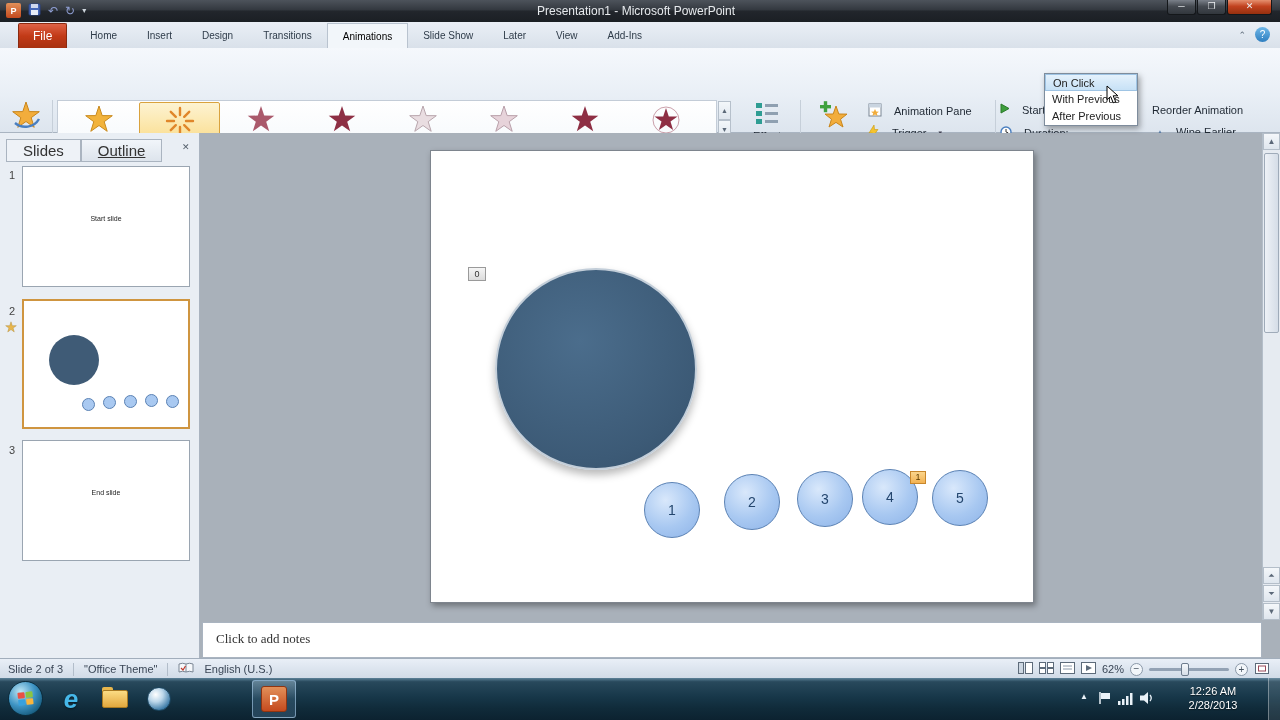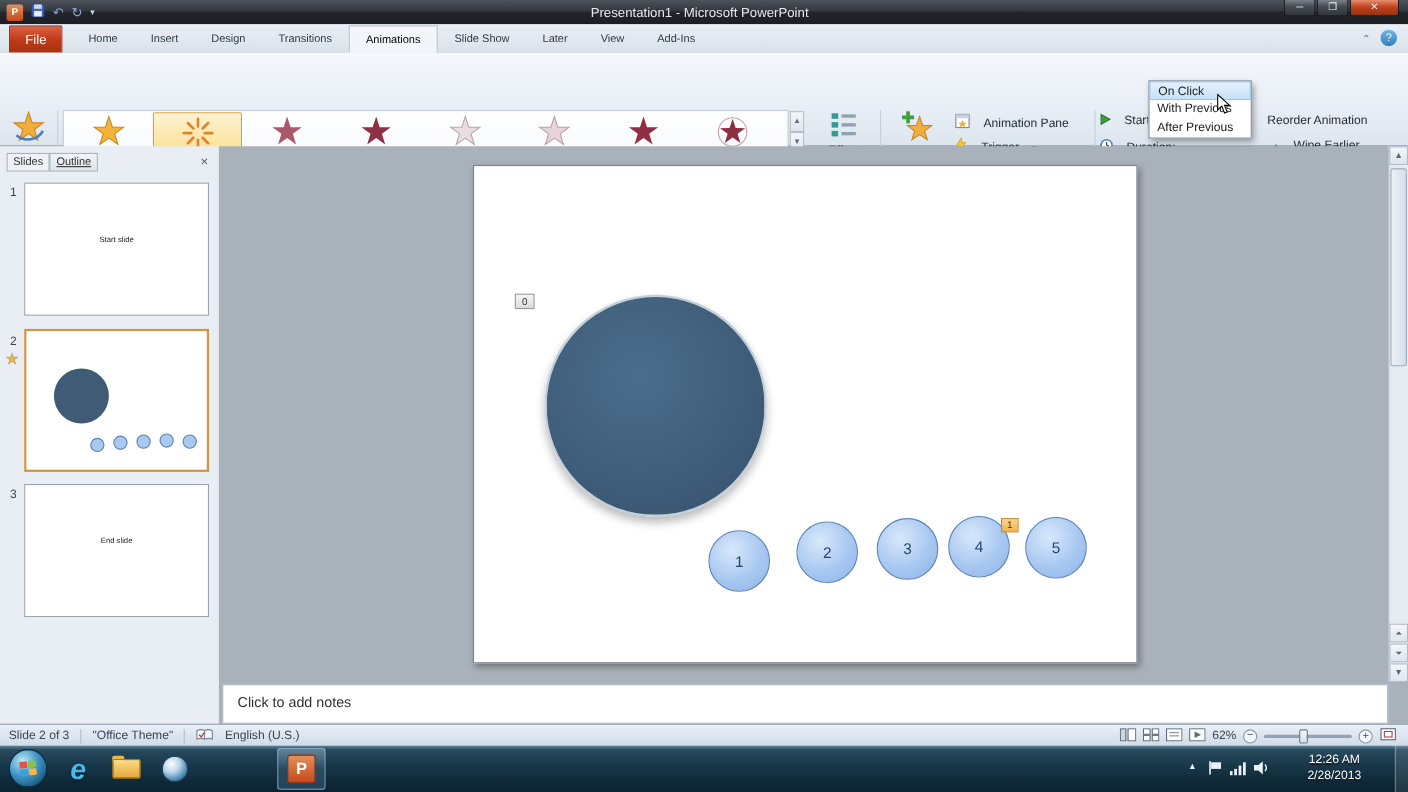--- a/index.html
+++ b/index.html
@@ -12,21 +12,21 @@
   .titlebar { background:linear-gradient(180deg,#4d535b 0%,#33383f 45%,#22262c 50%,#1b1f24 100%); }
   .ttl { color:#e6e9ec; font-size:12px; }
   .qat { display:flex; gap:7px; align-items:center; color:#cfd6dd; font-size:11px; }
   .winbtn { width:29px; height:15px; border:1px solid #14171a; border-top:none; border-radius:0 0 3px 3px;
             background:linear-gradient(#7a8089,#454a51 45%,#32373d); color:#eceff2; font-size:9px;
             text-align:center; line-height:13px; }
   .winbtn.close { width:45px; background:linear-gradient(#e5906f,#c2421f 45%,#96300f); }
 
   
   .tabrow { background:linear-gradient(#eaeff6,#d9e1ea); }
-  .tabs { display:flex; align-items:flex-end; height:26px; padding-left:8px; }
+  .tabs { display:flex; align-items:flex-end; height:26px; padding-left:18px; }
   .filetab { background:linear-gradient(#de6246,#c23a17 50%,#a73110); color:#fff; border:1px solid #8a2a10;
              border-bottom:none; border-radius:2px 2px 0 0; padding:0 14px; height:25px; line-height:24px;
              font-size:12px; margin-right:8px; }
   .tab { padding:0 15px; height:25px; line-height:25px; font-size:10px; color:#2e3b49; }
   .tab.active { background:#f2f6fa; border:1px solid #b9c3cf; border-bottom:none; color:#000; }
 
   
   .ribbon { background:linear-gradient(#f5f8fc,#e9eff6 55%,#dde5ee); border-bottom:1px solid #a9b4c1; }
   .gsep { width:1px; background:#c6cfd9; }
   .glabel { font-size:10px; color:#67727f; text-align:center; }
@@ -43,21 +43,21 @@
   .combo-arrow { position:absolute; right:0; top:0; width:13px; height:15px;
                  background:linear-gradient(#cde2f5,#a4cbec); border-left:1px solid #95a7bc;
                  font-size:7px; color:#244; text-align:center; line-height:15px; }
 
   .menu { background:#fff; border:1px solid #7e8c9c; box-shadow:2px 3px 6px rgba(0,0,0,.35); z-index:150; }
   .mitem { height:17px; line-height:16px; padding:0 7px; font-size:11px; color:#222; }
   .mitem.sel { background:linear-gradient(#e4f1fc,#c7e1f6); border:1px solid #9fc4e4; }
 
   
   .panel { background:#e9eef4; border-right:1px solid #aab4c0; }
-  .ptab { font-size:10px; color:#333; padding:2px 5px; border:1px solid #aab4c0;
+  .ptab { font-size:15px; color:#333; padding:2px 16px; border:1px solid #aab4c0;
           background:linear-gradient(#f1f5fa,#dde4ec); }
   .ptab.active { background:#eef2f7; }
   .thumb { background:#fff; border:1px solid #9aa5b1; }
   .thumb.sel { border:2px solid #cf9540; }
   .thumbnum { font-size:11px; color:#444; }
   .thumbtitle { font-size:7px; color:#222; text-align:center; }
 
   
   .slide { background:#fff; border:1px solid #7e858e; box-shadow:2px 3px 6px rgba(0,0,0,.35); }
   .bigcircle { border-radius:50%; background:radial-gradient(circle at 42% 36%,#4b6d8c,#3c5a76 70%,#344f69);
@@ -67,21 +67,21 @@
              display:flex; align-items:center; justify-content:center; }
   .tag { background:linear-gradient(#f5f5f5,#dcdcdc); border:1px solid #9a9a9a; font-size:9px; color:#333;
          text-align:center; line-height:12px; }
   .badge { background:linear-gradient(#fbd58c,#f2b253); border:1px solid #c8872c; font-size:9px; color:#5a3a00;
            text-align:center; line-height:11px; z-index:5; }
   .scroll { background:#e6ebf1; border-left:1px solid #b4bec9; }
   .scrollbtn { background:linear-gradient(#f4f7fa,#dfe6ee); border:1px solid #b4bec9; color:#5b6878;
                font-size:8px; text-align:center; line-height:15px; }
   .scrollthumb { background:linear-gradient(90deg,#eef2f7,#d5dde7); border:1px solid #9fabb9; border-radius:2px; }
 
-  .notes { background:#fff; border:1px solid #aab4c0; }
+  .notes { background:#fff; border:1px solid #aab4c0;font-family:Liberation Serif, serif; }
   .notestext { font-size:13px; color:#333; }
 
   
   .status { background:linear-gradient(#e9eff7,#d1dbe7); border-top:1px solid #a2aebc; font-size:11px; color:#3a4656; }
   .vsep { width:1px; height:13px; background:#b2bdca; }
   .zoomtrack { height:3px; background:#93a2b4; border-radius:2px; }
   .zoomthumb { width:8px; height:13px; background:linear-gradient(#f5f8fb,#d7dfe8); border:1px solid #6d7c8d; border-radius:2px; }
 
   
   .taskbar { background:linear-gradient(180deg,#5d8299 0%,#28495c 9%,#173749 45%,#102b3a 72%,#0c2230 100%); }

